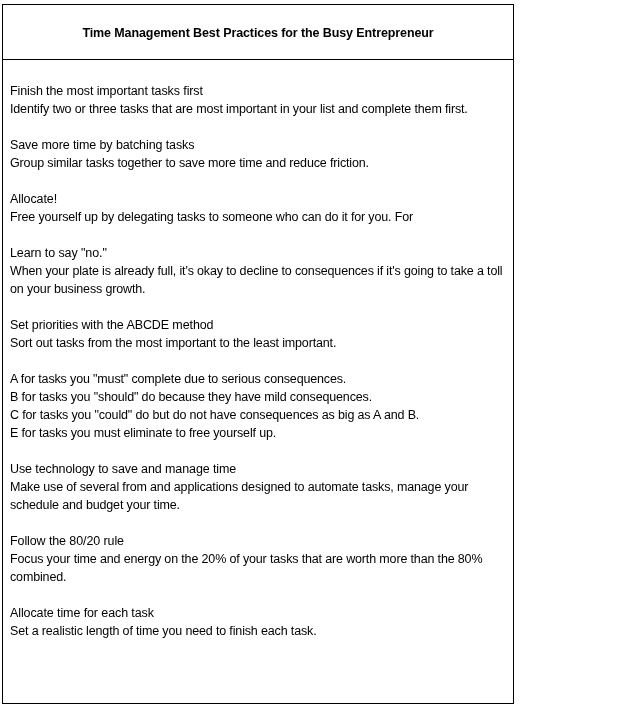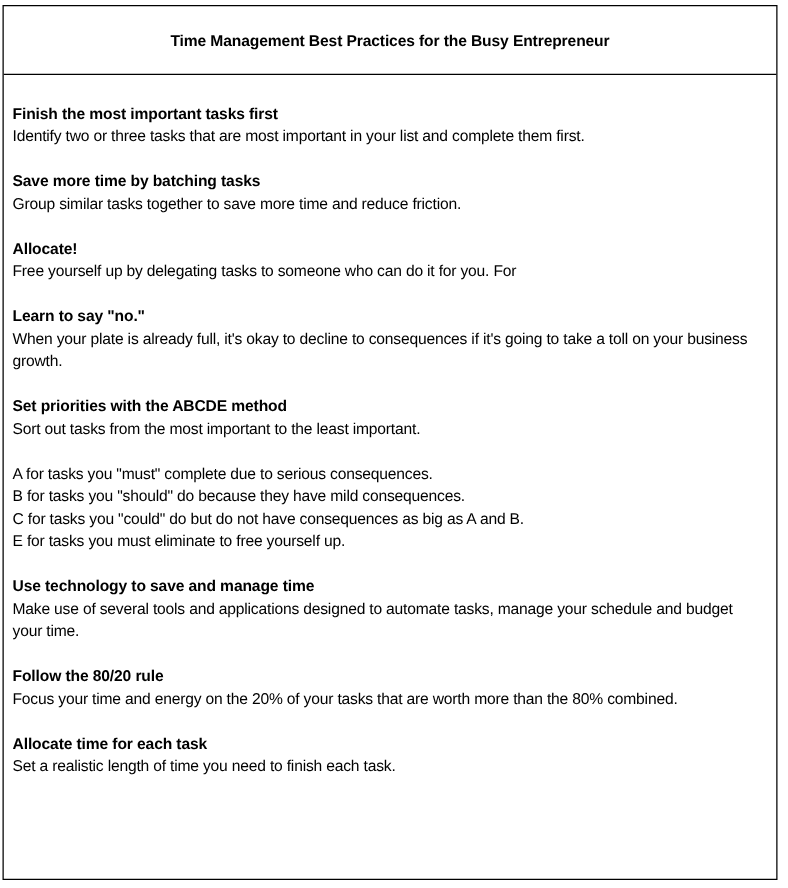--- a/index.html
+++ b/index.html
@@ -12,21 +12,21 @@
       height: 710px;
       position: relative;
       font-family: "Liberation Sans", sans-serif;
       color: #000000;
       overflow: hidden;
     }
     .doc-table {
       position: absolute;
       left: 2px;
       top: 4px;
-      width: 620px;
+      width: 512px;
       height: 700px;
       border: 1.5px solid #000000;
       box-sizing: border-box;
     }
     .doc-header {
       height: 55px;
       border-bottom: 1.5px solid #000000;
       display: flex;
       align-items: center;
       justify-content: center;
@@ -39,21 +39,21 @@
       padding-top: 2px;
     }
     .doc-body {
       padding: 22px 0 0 7px;
     }
     .section {
       margin-bottom: 18px;
     }
     .section-heading {
       font-size: 12.5px;
-      font-weight: bold;
+      font-weight: normal;
       line-height: 18px;
       letter-spacing: -0.1px;
     }
     .section-text {
       font-size: 12.5px;
       line-height: 18px;
       letter-spacing: -0.15px;
       padding-right: 8px;
     }
     .abcde-list {
@@ -101,21 +101,21 @@
       <div class="abcde-list">
         <div class="abcde-item">A for tasks you "must" complete due to serious consequences.</div>
         <div class="abcde-item">B for tasks you "should" do because they have mild consequences.</div>
         <div class="abcde-item">C for tasks you "could" do but do not have consequences as big as A and B.</div>
         <div class="abcde-item">E for tasks you must eliminate to free yourself up.</div>
       </div>
     </div>
 
     <div class="section">
       <div class="section-heading">Use technology to save and manage time</div>
-      <div class="section-text">Make use of several tools and applications designed to automate tasks, manage your schedule and budget your time.</div>
+      <div class="section-text">Make use of several from and applications designed to automate tasks, manage your schedule and budget your time.</div>
     </div>
 
     <div class="section">
       <div class="section-heading">Follow the 80/20 rule</div>
       <div class="section-text">Focus your time and energy on the 20% of your tasks that are worth more than the 80% combined.</div>
     </div>
 
     <div class="section">
       <div class="section-heading">Allocate time for each task</div>
       <div class="section-text">Set a realistic length of time you need to finish each task.</div>

